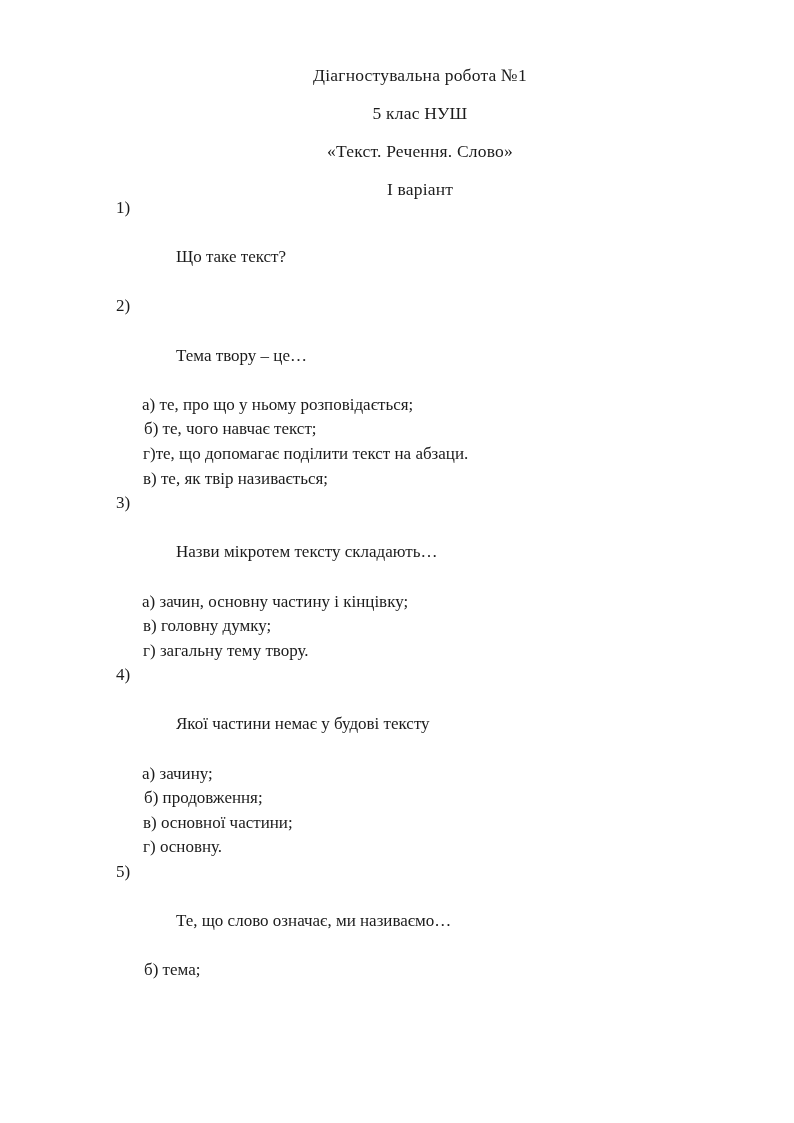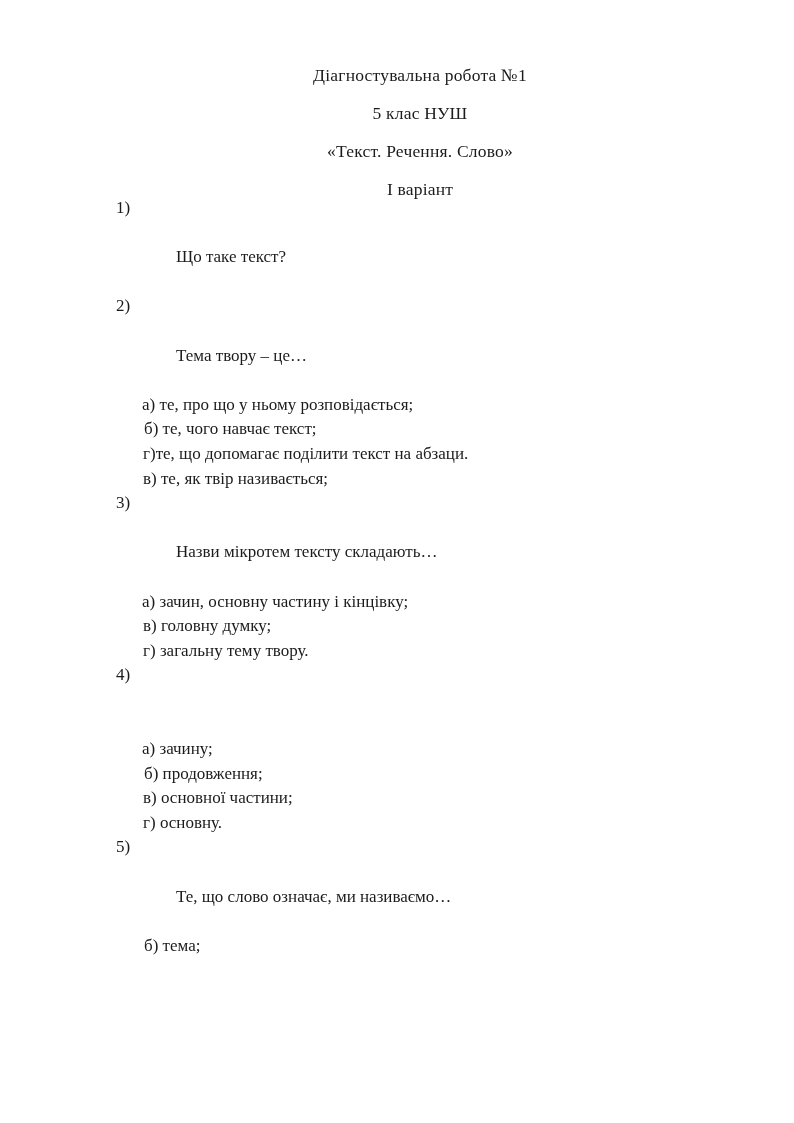--- a/index.html
+++ b/index.html
@@ -117,20 +117,21 @@
       <ul class="options">
         <li class="option opt-a">а) зачин, основну частину і кінцівку;</li>
         <li class="option opt-v">в) головну думку;</li>
         <li class="option opt-g">г) загальну тему твору.</li>
       </ul>
     </div>
 
     <div class="question">
       <div class="q-head">
         <span class="q-num">4)</span>
+        <span>Якої частини немає у будові тексту</span>
       </div>
       <ul class="options">
         <li class="option opt-a">а) зачину;</li>
         <li class="option opt-b">б) продовження;</li>
         <li class="option opt-v">в) основної частини;</li>
         <li class="option opt-g">г) основну.</li>
       </ul>
     </div>
 
     <div class="question">

